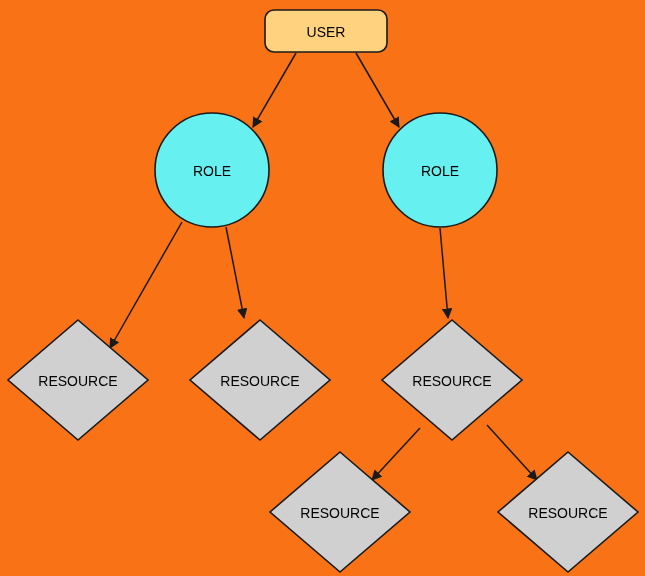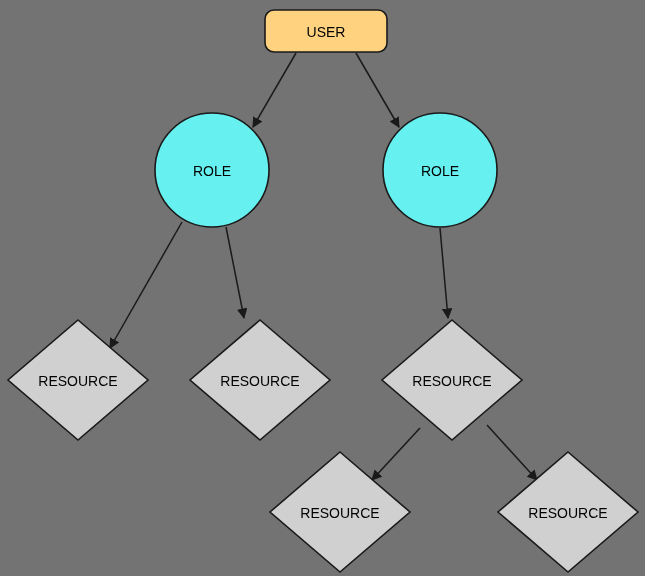--- a/index.html
+++ b/index.html
@@ -8,21 +8,21 @@
     padding: 0;
     background: #ffffff;
   }
   body {
     font-family: "Liberation Sans", sans-serif;
   }
   #canvas-wrap {
     position: relative;
     width: 645px;
     height: 576px;
-    background: #737373;
+    background: #f97316;
     overflow: hidden;
   }
   #diagram-svg {
     position: absolute;
     left: 0;
     top: 0;
     width: 645px;
     height: 576px;
     display: block;
   }

